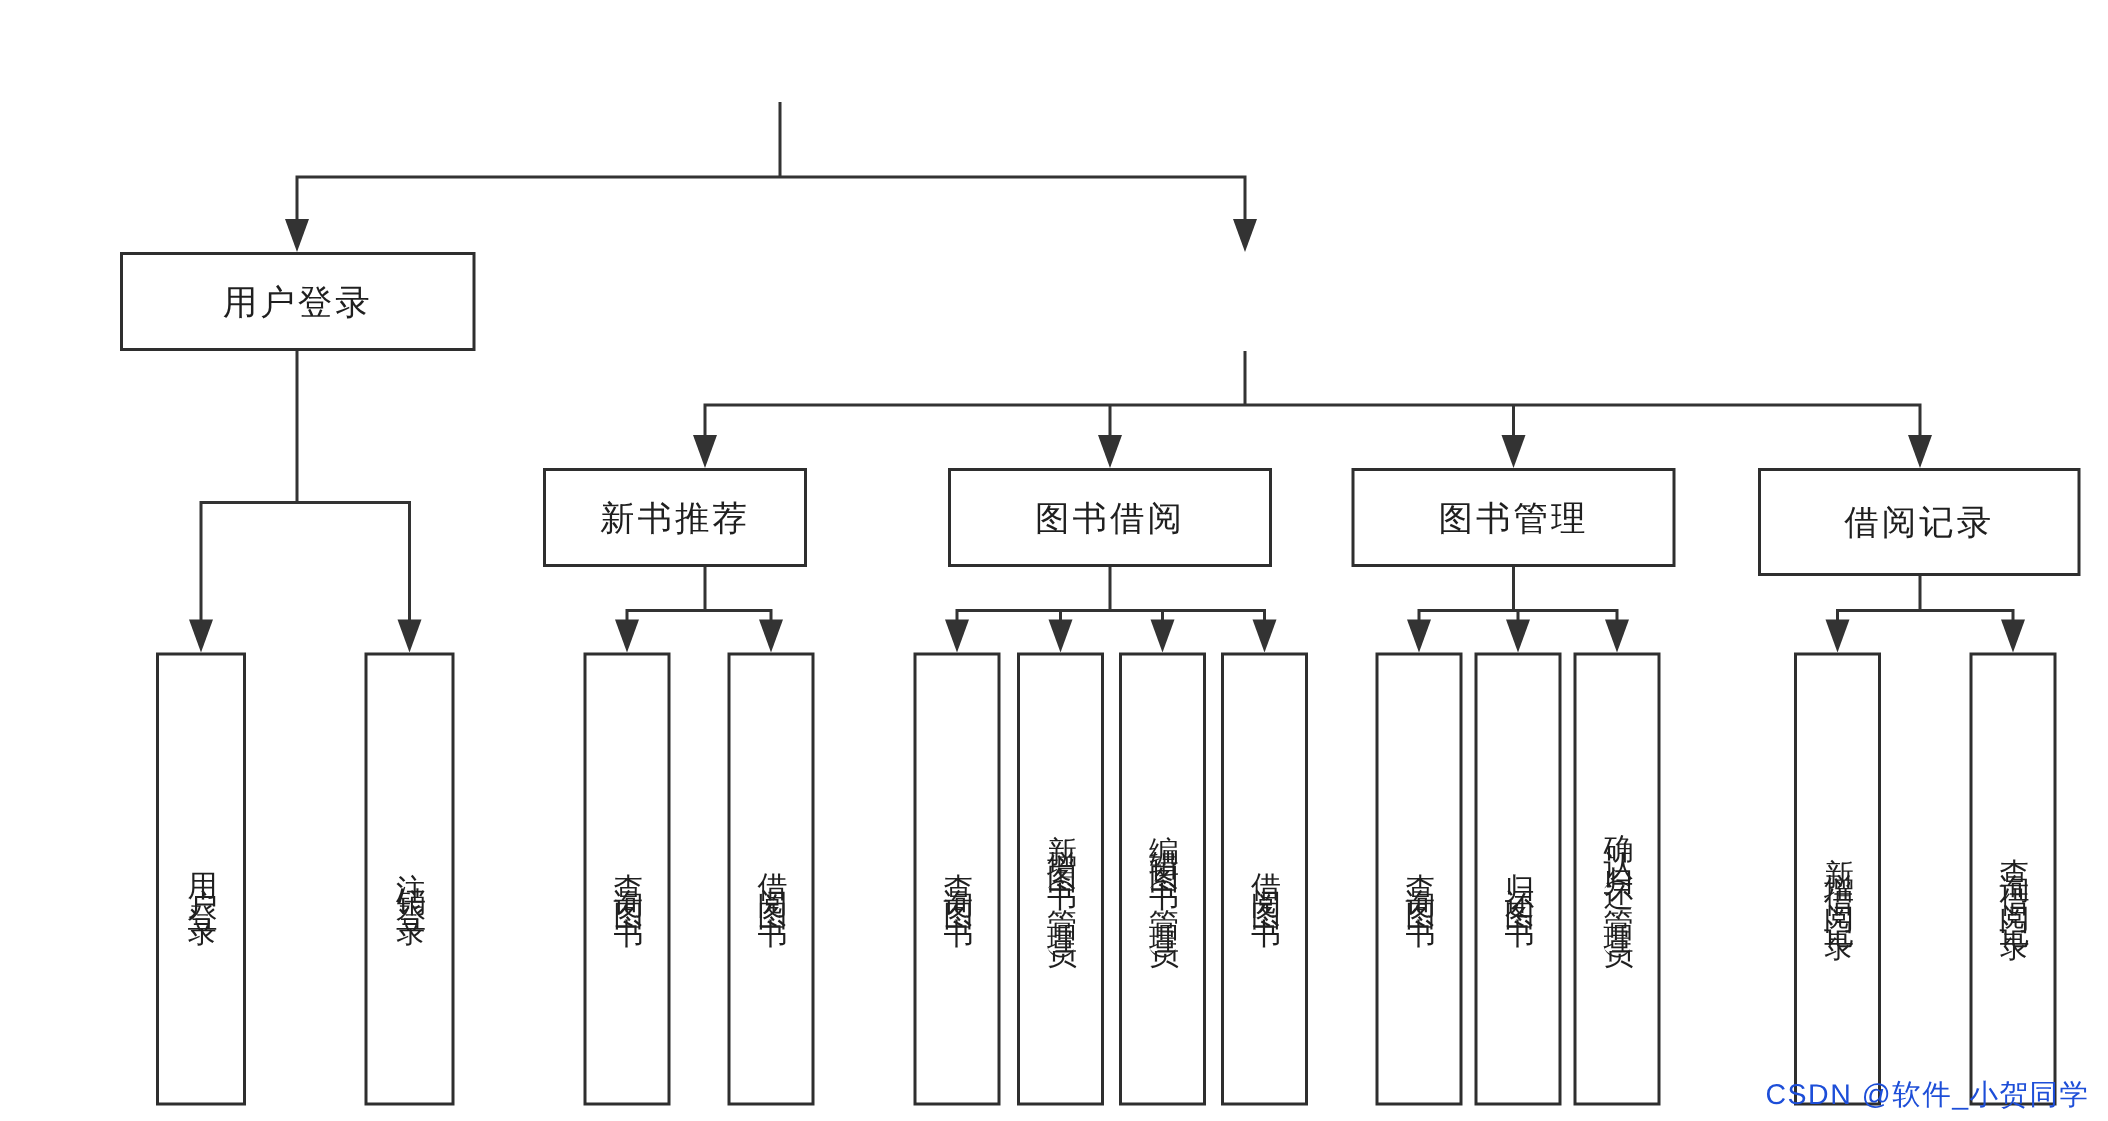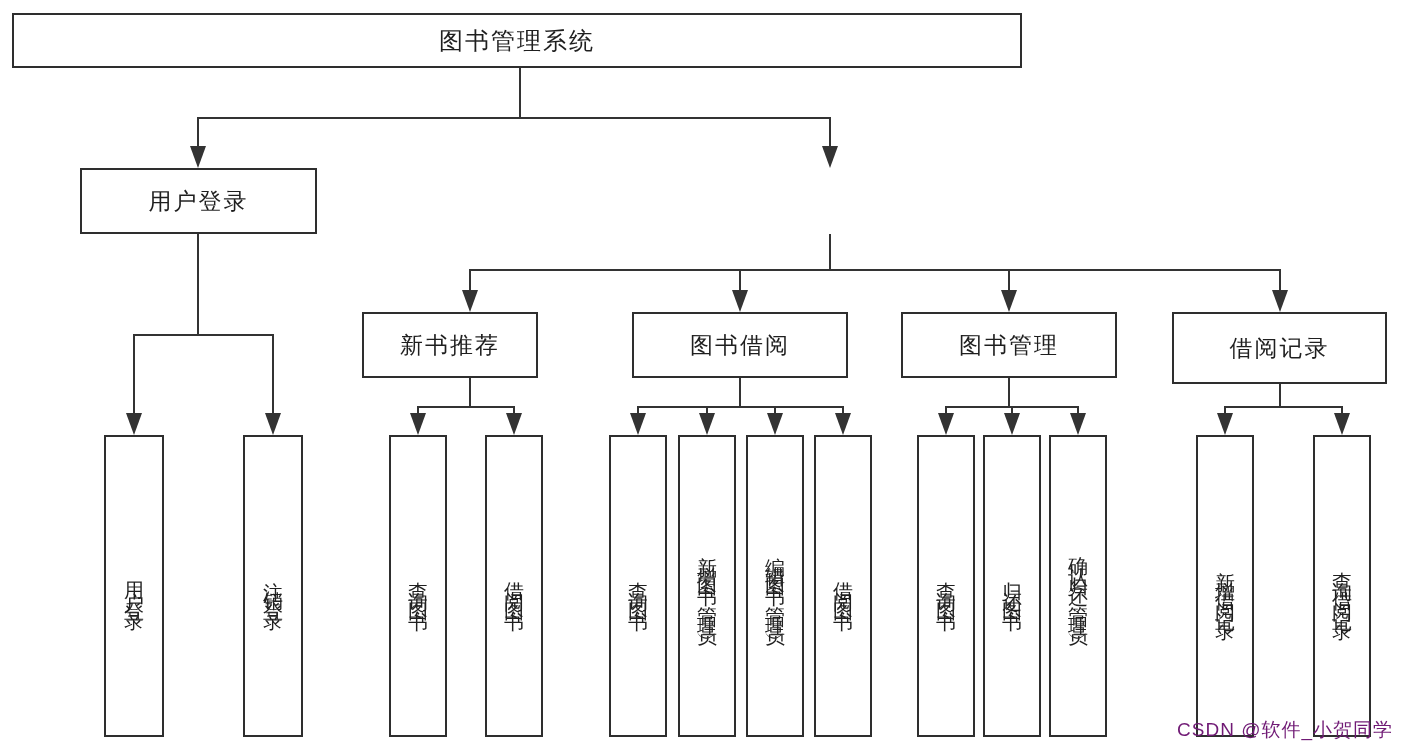--- a/index.html
+++ b/index.html
@@ -44,21 +44,21 @@
     letter-spacing: 10px;
     line-height: 1.05;
     white-space: nowrap;
   }
   .watermark {
     position: absolute;
     right: 12px;
     top: 717px;
     font-size: 19px;
     letter-spacing: 1px;
-    color: #701a75;
+    color: #1d4ed8;
     white-space: nowrap;
     z-index: 5;
   }
 </style>
 </head>
 <body>
 
 <div class="canvas">
 
   <svg class="connectors" width="1405" height="747" viewBox="0 0 1405 747" xmlns="http://www.w3.org/2000/svg">
@@ -87,23 +87,20 @@
       <polygon points="767,413 783,413 775,435"></polygon>
       <polygon points="835,413 851,413 843,435"></polygon>
       <polygon points="938,413 954,413 946,435"></polygon>
       <polygon points="1004,413 1020,413 1012,435"></polygon>
       <polygon points="1070,413 1086,413 1078,435"></polygon>
       <polygon points="1217,413 1233,413 1225,435"></polygon>
       <polygon points="1334,413 1350,413 1342,435"></polygon>
     </g>
   </svg>
 
-  <div class="box h root" style="left:12px; top:13px; width:1010px; height:55px;">
-    <span>图书管理系统</span>
-  </div>
 
   <div class="box h" style="left:80px; top:168px; width:237px; height:66px;">
     <span>用户登录</span>
   </div>
 
   <div class="box h" style="left:362px; top:312px; width:176px; height:66px;">
     <span>新书推荐</span>
   </div>
   <div class="box h" style="left:632px; top:312px; width:216px; height:66px;text-align:center;">
     <span>图书借阅</span>

